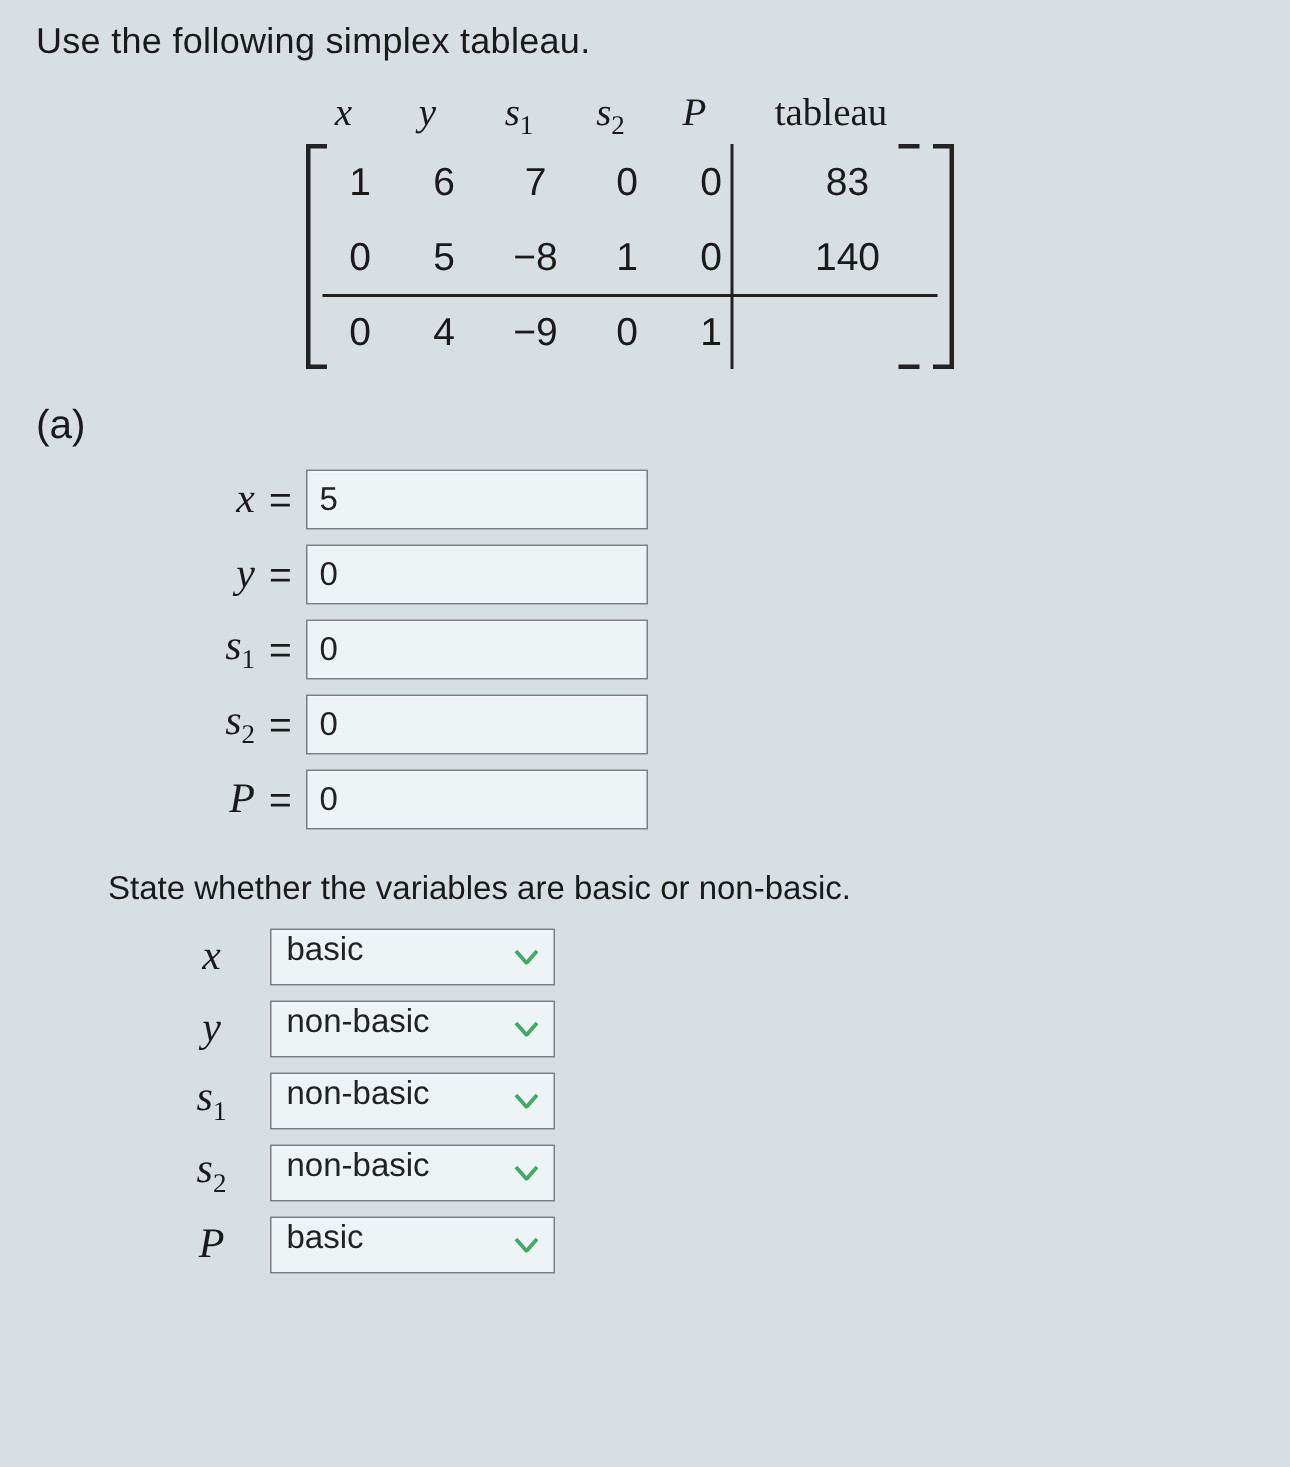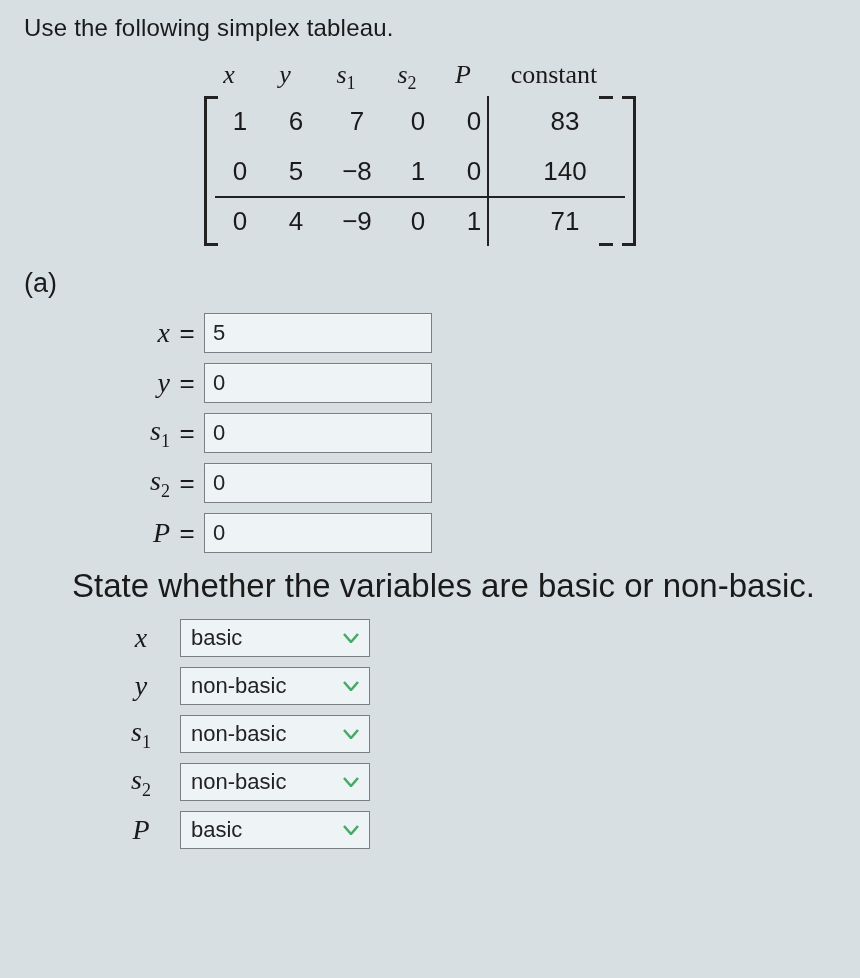--- a/index.html
+++ b/index.html
@@ -131,23 +131,23 @@
     width: 210px;
     height: 34px;
     border: 1px solid #7a7f83;
     background: #eef3f6;
     font-size: 22px;
     padding: 2px 8px;
     box-shadow: inset 0 1px 0 rgba(255,255,255,0.4);
     color: #222;
   }
   .section2 {
-    margin-top: 14px;
+    margin-top: 26px;
     margin-left: 48px;
-    font-size: 33px;
+    font-size: 22px;
     margin-bottom: 14px;
   }
   .select-rows {
     margin-left: 88px;
     display: flex;
     flex-direction: column;
     gap: 10px;
   }
   .select-row {
     display: flex;
@@ -161,21 +161,20 @@
     font-size: 28px;
   }
   .select-row .v .sub { font-size: 18px; vertical-align: sub; font-style: normal;}
   .select-box {
     position: relative;
     width: 168px;
     height: 36px;
     border: 1px solid #7a7f83;
     background: #eef3f6;
     display: flex;
-    align-items: center;
     padding: 0 10px;
     font-size: 22px;
     color: #222;
     margin-left: 10px;
   }
   .select-box .chev {
     position: absolute;
     right: 10px;
     top: 50%;
     transform: translateY(-50%);
@@ -191,21 +190,21 @@
   <div class="prompt">Use the following simplex tableau.</div>
 
   <div class="tableau-wrap">
     <div class="tableau">
       <div class="tab-grid">
         <div class="tab-head">x</div>
         <div class="tab-head">y</div>
         <div class="tab-head"><span>s</span><span class="sub">1</span></div>
         <div class="tab-head"><span>s</span><span class="sub">2</span></div>
         <div class="tab-head">P</div>
-        <div class="tab-head const">constant</div>
+        <div class="tab-head const">tableau</div>
       </div>
       <div class="tab-body">
         <div class="rt-top"></div>
           <div class="rt-bot"></div>
         <div class="hr-line"></div>
         <div class="vr-line"></div>
         <div class="cell">1</div>
         <div class="cell">6</div>
         <div class="cell">7</div>
         <div class="cell">0</div>
@@ -215,21 +214,20 @@
         <div class="cell">5</div>
         <div class="cell">−8</div>
         <div class="cell">1</div>
         <div class="cell">0</div>
         <div class="cell">140</div>
         <div class="cell">0</div>
         <div class="cell">4</div>
         <div class="cell">−9</div>
         <div class="cell">0</div>
         <div class="cell">1</div>
-        <div class="cell">71</div>
       </div>
     </div>
   </div>
 
   <div class="part-a">
     <span class="lbl">(a)</span>
   </div>
 
   <div class="var-rows">
     <div class="var-row">

